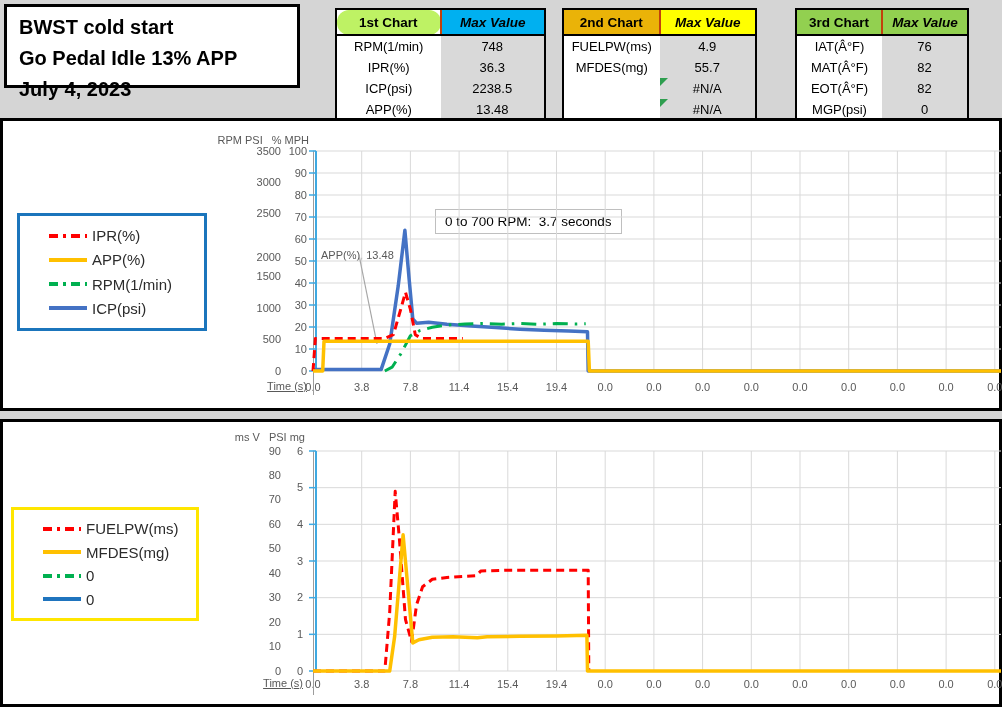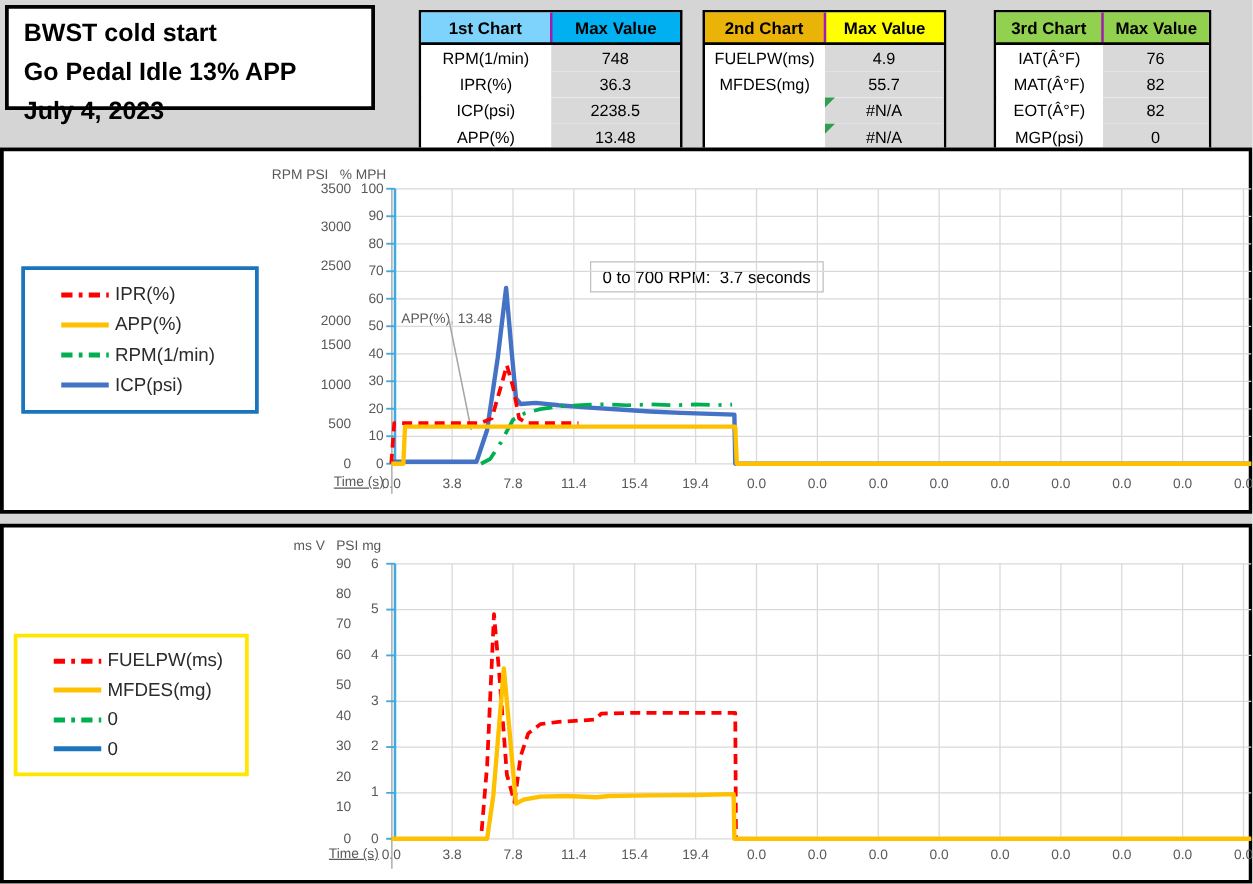--- a/index.html
+++ b/index.html
@@ -4,60 +4,60 @@
 <style>
   html,body{margin:0;padding:0;}
   .stage{position:relative;width:1002px;height:707px;background:#d5d5d5;overflow:hidden;
          font-family:"Liberation Sans",sans-serif;color:#000;}
   .title-box{position:absolute;left:4px;top:4px;width:296px;height:84px;background:#fff;
              border:3px solid #000;box-sizing:border-box;padding:5px 12px;}
   .title-box div{font-size:20px;font-weight:bold;line-height:31px;white-space:nowrap;}
   .maxtable{position:absolute;top:8px;background:#fff;border:2px solid #000;box-sizing:border-box;}
   .maxtable table{border-collapse:collapse;width:100%;table-layout:fixed;}
   .maxtable th{height:22px;font-size:13.5px;font-weight:bold;text-align:center;border-bottom:2px solid #000;}
-  .maxtable th+th{border-left:2px solid #a21caf;}
+  .maxtable th+th{border-left:2px solid #c2410c;font-style:italic;}
   .maxtable td{height:19px;font-size:13px;text-align:center;position:relative;}
   .maxtable td.lbl{background:#fff;}
   .maxtable td.val{background:#d9d9d9;}
   .flag{position:absolute;left:0;top:0;width:0;height:0;
         border-top:8px solid #2e9e4f;border-right:8px solid transparent;}
   .chartbox{position:absolute;left:0;width:1002px;background:#fff;border:3px solid #000;box-sizing:border-box;}
   #chart-0{top:118px;height:293px;}
   #chart-1{top:419px;height:288px;}
   .legend{position:absolute;background:#fff;box-sizing:border-box;display:flex;flex-direction:column;
           justify-content:space-evenly;padding:4px 0 4px 28px;}
   .lg-item{display:flex;align-items:center;}
   .lg-item svg{flex:0 0 40px;margin-right:4px;}
   .lg-item span{font-size:15px;color:#2b2b2b;white-space:nowrap;}
   .axis-header{position:absolute;font-size:11px;color:#595959;text-align:right;white-space:nowrap;}
   .axis-header span+span{margin-left:9px;}
   .ylab{position:absolute;width:60px;font-size:11px;color:#595959;text-align:right;line-height:13px;}
   .xlab{position:absolute;width:44px;font-size:11px;color:#595959;text-align:center;line-height:13px;}
   .time-label{position:absolute;width:74px;font-size:11px;color:#595959;text-align:right;line-height:13px;text-decoration:underline;}
   .plot{position:absolute;overflow:visible;}
   .annotation{position:absolute;background:#fff;border:1px solid #bfbfbf;font-size:13.5px;color:#000;
-              padding:4px 9px;white-space:pre;margin-left:37px;}
+              padding:4px 9px;white-space:pre;}
   .point-label{position:absolute;font-size:11px;color:#595959;white-space:nowrap;}
 </style>
 </head>
 <body>
 
 <div class="stage">
 
   <div class="title-box">
     <div>BWST cold start</div>
     <div>Go Pedal Idle 13% APP</div>
     <div>July 4, 2023</div>
   </div>
 
   <div class="maxtable" style="left:335px;width:211px">
     <table>
       <thead>
           <tr>
-        <th style="background: #7dd3fc;">1st Chart</th>
+        <th style="background: #bef264; border-radius: 12px;">1st Chart</th>
         <th style="background: rgb(0, 176, 240);">Max Value</th>
       </tr>
         </thead>
       <tbody>
           <tr>
             <td class="lbl">RPM(1/min)</td>
             <td class="val">748</td>
           </tr>
           <tr>
             <td class="lbl">IPR(%)</td>

